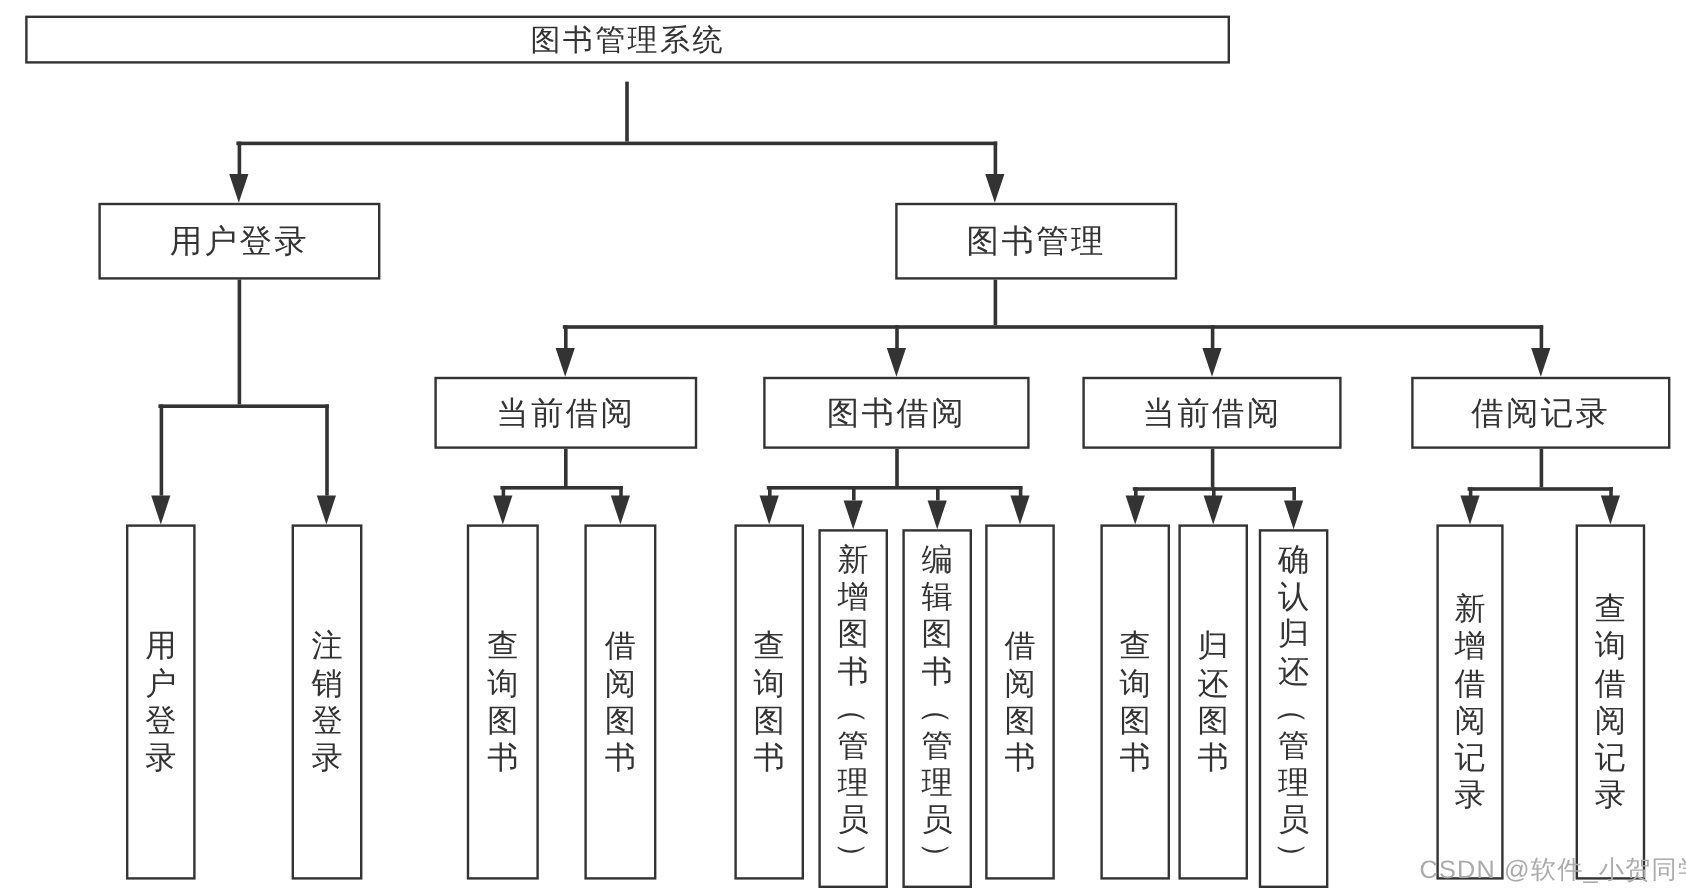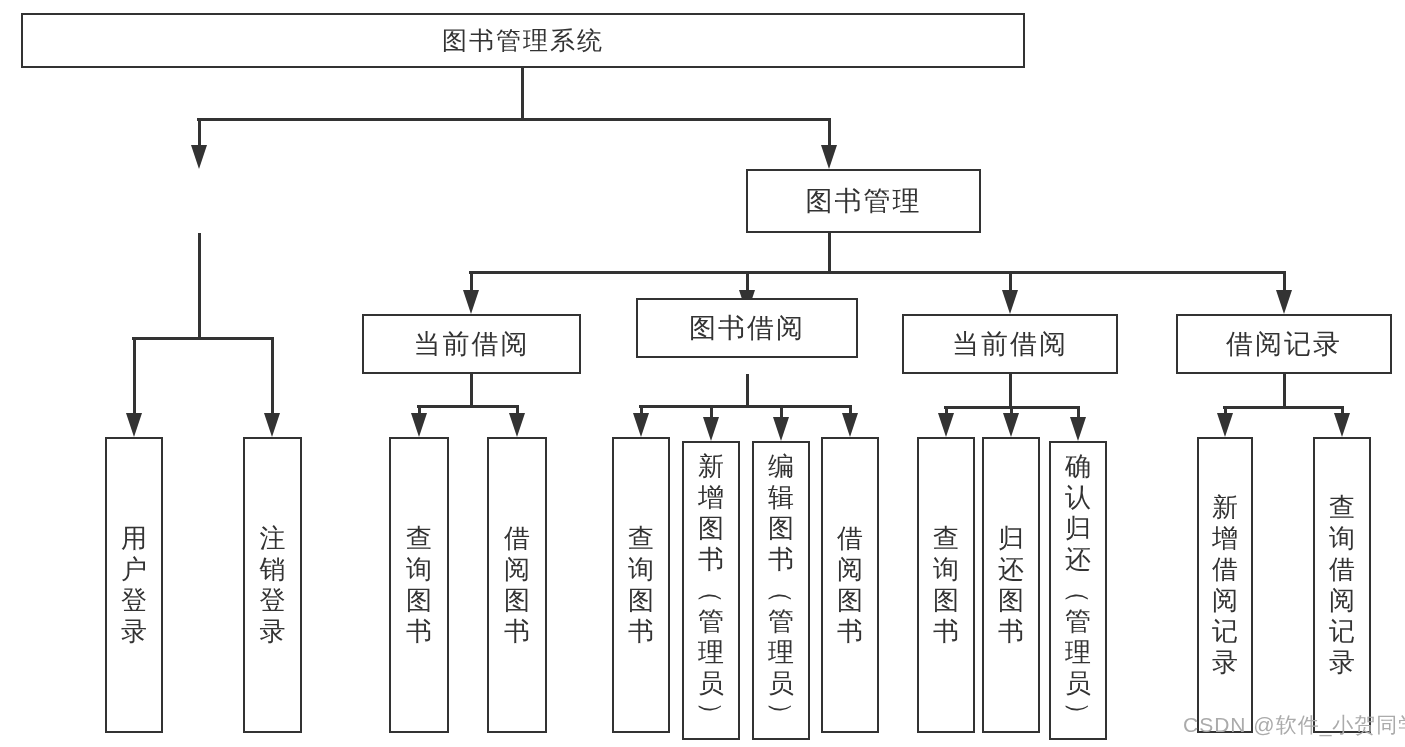--- a/index.html
+++ b/index.html
@@ -63,29 +63,30 @@
     letter-spacing: 1px;
     color: #ababab;
     white-space: nowrap;
   }
 </style>
 </head>
 <body>
 
 <div id="canvas">
 
-  <div class="node root" style="left:21px; top:13px; width:1004px; height:55px;">图书管理系统</div>
+  <div class="node root" style="left:21px; top:13px; width:1004px; height:40px;">图书管理系统</div>
 
   <div class="vline" style="left:521px; top:68px; width:3px; height:50px;"></div>
   <div class="hline" style="left:197px; top:118px; width:634px; height:3px;"></div>
   <div class="vline" style="left:198px; top:118px; width:3px; height:28px;"></div>
   <div class="arrow" style="left:191px; top:145px;"></div>
   <div class="vline" style="left:828px; top:118px; width:3px; height:28px;"></div>
   <div class="arrow" style="left:821px; top:145px;"></div>
 
+  <div class="node" style="left:82px; top:169px; width:235px; height:64px;">用户登录</div>
   <div class="node" style="left:746px; top:169px; width:235px; height:64px;">图书管理</div>
 
   <div class="vline" style="left:198px; top:233px; width:3px; height:104px;"></div>
   <div class="hline" style="left:132px; top:337px; width:142px; height:3px;"></div>
   <div class="vline" style="left:133px; top:337px; width:3px; height:76px;"></div>
   <div class="arrow" style="left:126px; top:413px;"></div>
   <div class="vline" style="left:271px; top:337px; width:3px; height:76px;"></div>
   <div class="arrow" style="left:264px; top:413px;"></div>
 
   <div class="vline" style="left:828px; top:233px; width:3px; height:38px;"></div>
@@ -93,21 +94,21 @@
   <div class="vline" style="left:470px; top:271px; width:3px; height:20px;"></div>
   <div class="arrow" style="left:463px; top:290px;"></div>
   <div class="vline" style="left:746px; top:271px; width:3px; height:20px;"></div>
   <div class="arrow" style="left:739px; top:290px;"></div>
   <div class="vline" style="left:1009px; top:271px; width:3px; height:20px;"></div>
   <div class="arrow" style="left:1002px; top:290px;"></div>
   <div class="vline" style="left:1283px; top:271px; width:3px; height:20px;"></div>
   <div class="arrow" style="left:1276px; top:290px;"></div>
 
   <div class="node" style="left:362px; top:314px; width:219px; height:60px;">当前借阅</div>
-  <div class="node" style="left:636px; top:298px; width:222px; height:60px;">图书借阅</div>
+  <div class="node" style="left:636px; top:314px; width:222px; height:60px;">图书借阅</div>
   <div class="node" style="left:1176px; top:314px; width:216px; height:60px;">借阅记录</div>
   <div class="node" style="left:902px; top:314px; width:216px; height:60px;">当前借阅</div>
 
   <div class="vline" style="left:470px; top:374px; width:3px; height:31px;"></div>
   <div class="hline" style="left:417px; top:405px; width:102px; height:3px;"></div>
   <div class="vline" style="left:418px; top:405px; width:3px; height:9px;"></div>
   <div class="arrow" style="left:411px; top:413px;"></div>
   <div class="vline" style="left:516px; top:405px; width:3px; height:9px;"></div>
   <div class="arrow" style="left:509px; top:413px;"></div>
 

